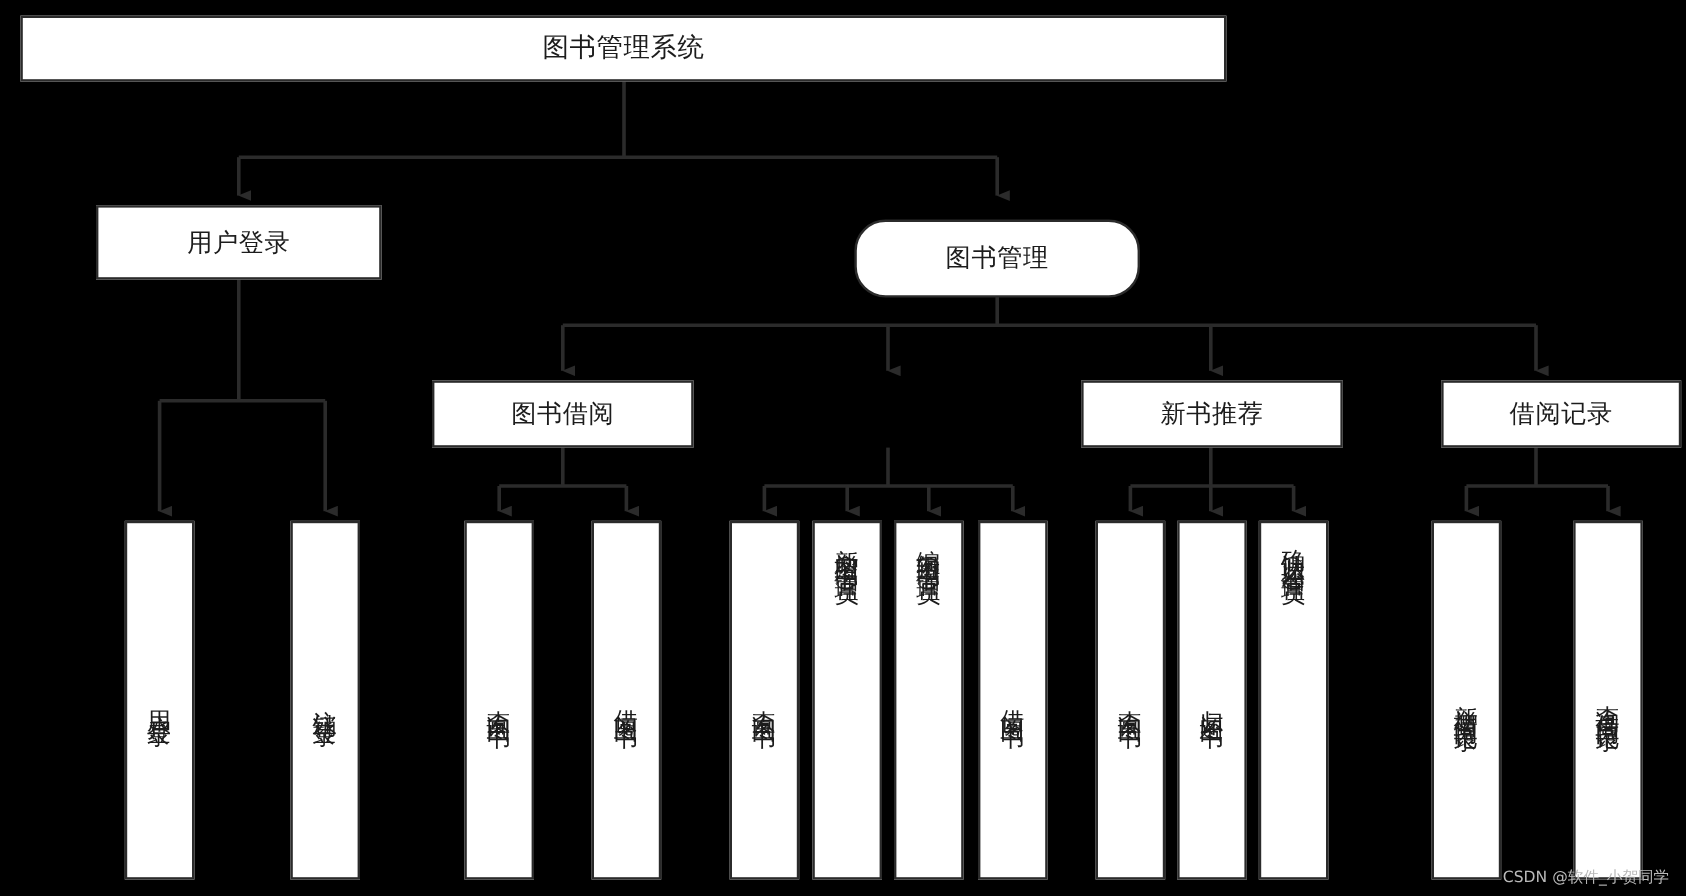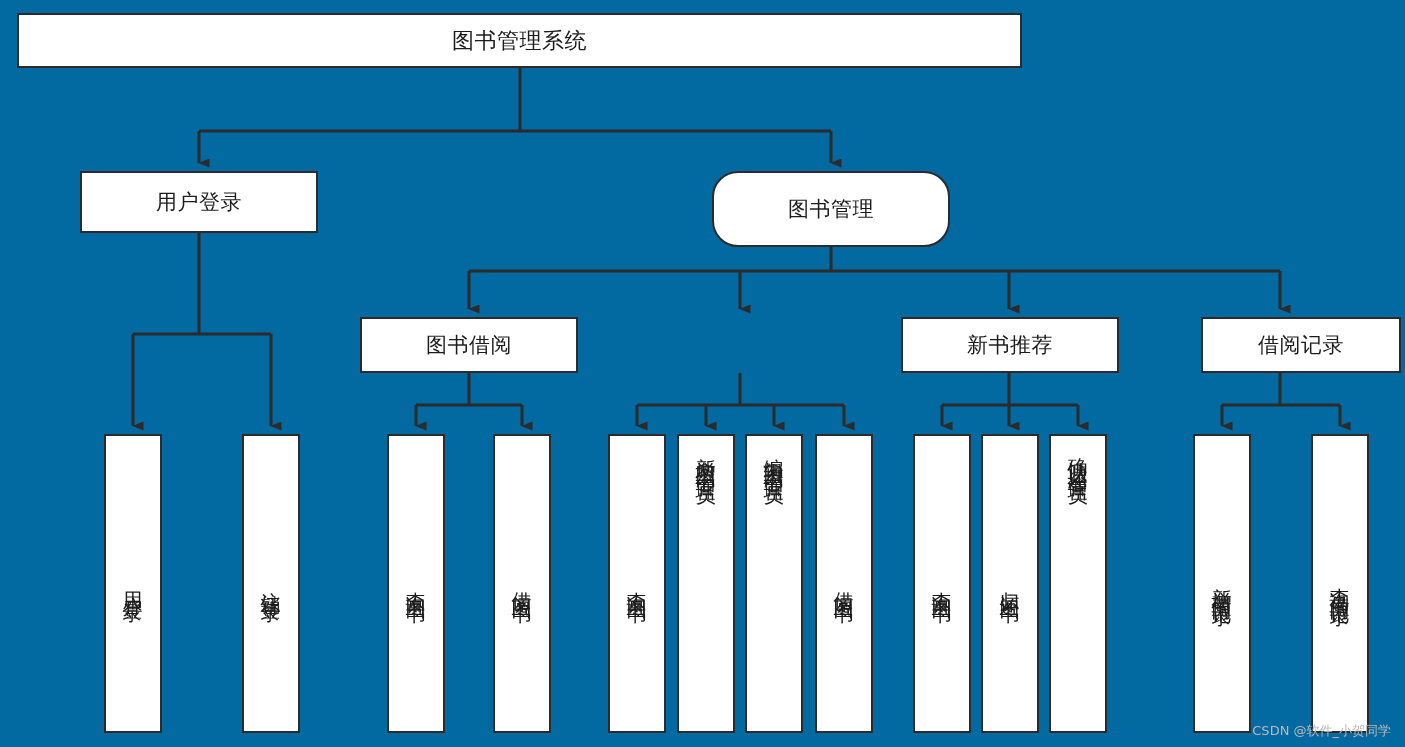--- a/index.html
+++ b/index.html
@@ -4,21 +4,21 @@
 <style>
   html, body {
     margin: 0;
     padding: 0;
     background: #ffffff;
   }
   #canvas {
     position: relative;
     width: 1405px;
     height: 747px;
-    background: #0369a1;
+    background: #000000;
     font-family: "DejaVu Sans", "Liberation Sans", sans-serif;
     overflow: hidden;
   }
   #edges {
     position: absolute;
     left: 0;
     top: 0;
     width: 1405px;
     height: 747px;
   }
@@ -131,21 +131,21 @@
   </svg>
 
   <div class="node h-node title" style="left:17px; top:13px; width:1005px; height:55px;">
     <span class="node-label">图书管理系统</span>
   </div>
 
   <div class="node h-node" style="left:80px; top:171px; width:238px; height:62px;">
     <span class="node-label">用户登录</span>
   </div>
 
-  <div class="node h-node" style="left:712px; top:171px; width:238px; height:76px;border-radius:26px;">
+  <div class="node h-node" style="left:712px; top:183px; width:238px; height:65px;border-radius:26px;">
     <span class="node-label">图书管理</span>
   </div>
 
   <div class="node h-node" style="left:360px; top:317px; width:218px; height:56px;">
     <span class="node-label">图书借阅</span>
   </div>
 
 
   <div class="node h-node" style="left:901px; top:317px; width:218px; height:56px;">
     <span class="node-label">新书推荐</span>

